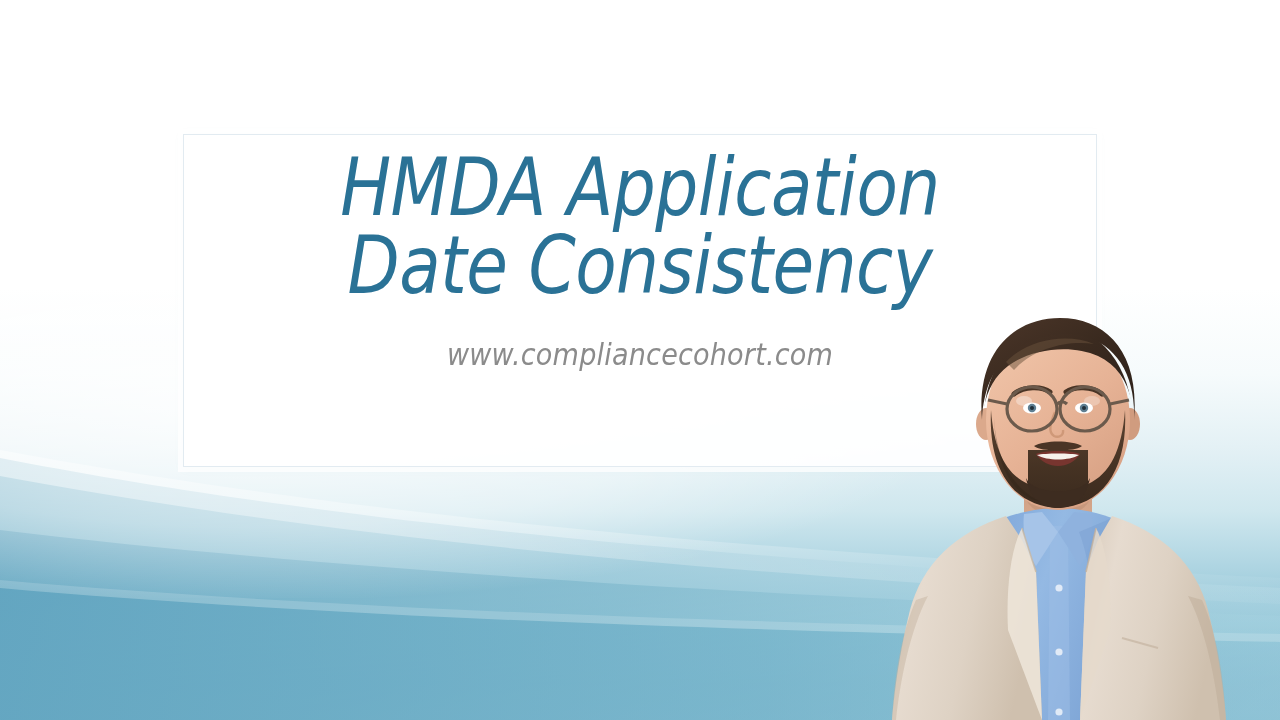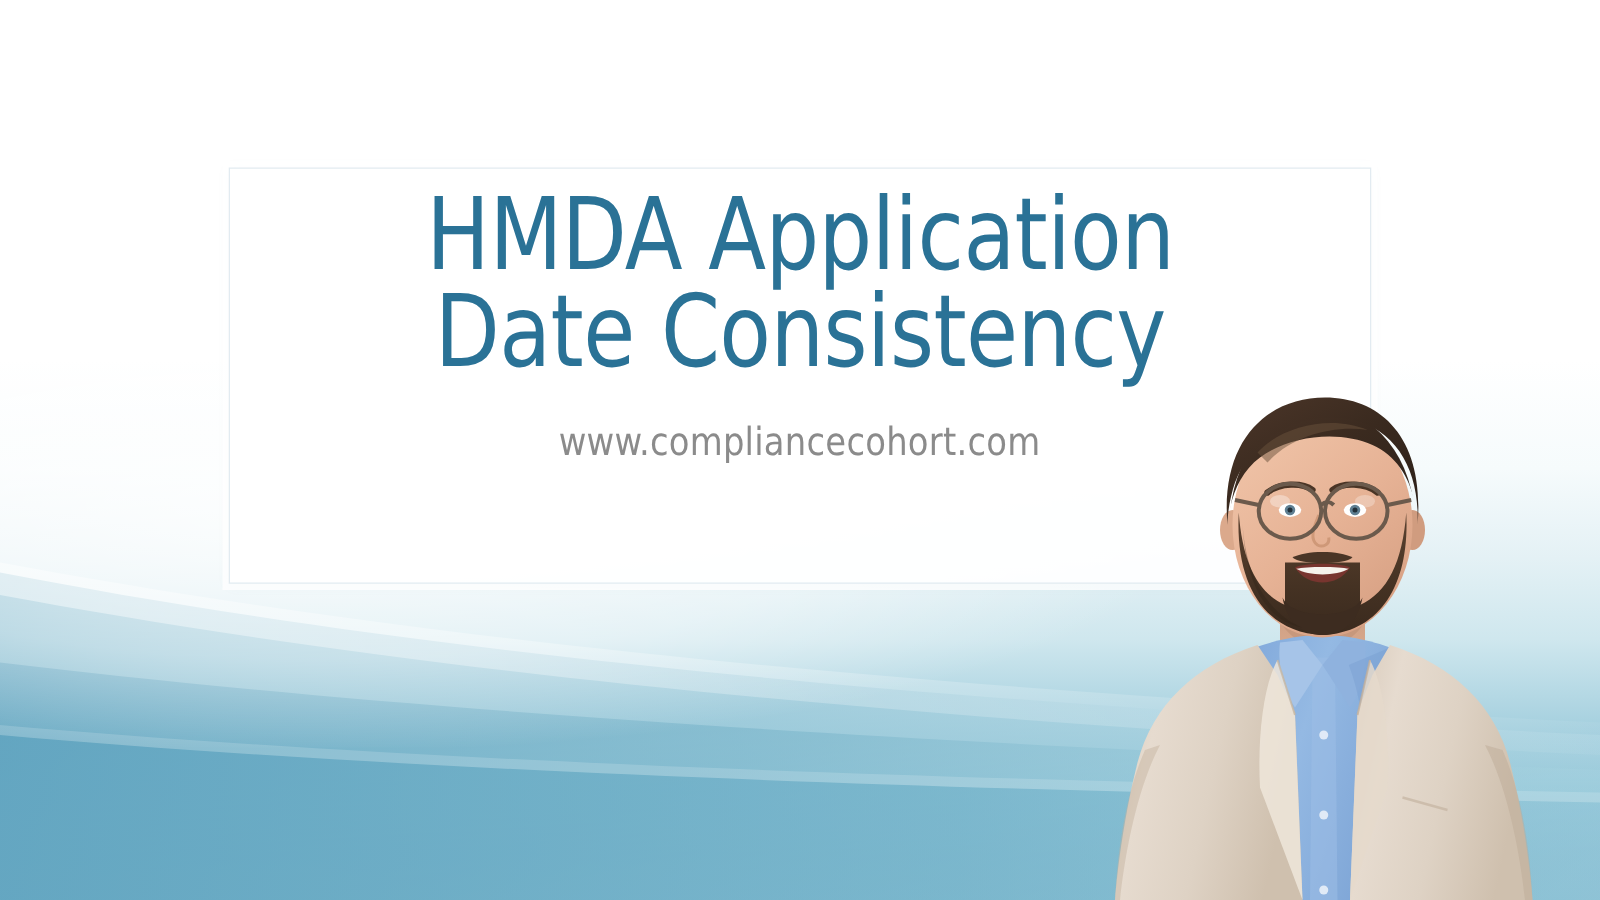--- a/index.html
+++ b/index.html
@@ -38,20 +38,21 @@
     pointer-events:none;
   }
 
   
   .card{
     position:absolute;left:183px;top:134px;width:914px;height:333px;
     background:rgba(255,255,255,.93);
     border:1px solid rgba(224,234,240,.95);
     box-shadow:0 0 0 5px rgba(255,255,255,.75), 0 1px 10px rgba(120,150,170,.07);
     box-sizing:border-box;
+    font-style:italic;
   }
   .card-inner{
     position:absolute;inset:0;
     display:flex;flex-direction:column;align-items:center;justify-content:flex-start;
     padding-top:14px;box-sizing:border-box;
   }
   .title{
     color:#2a7296;
     font-size:80px;
     line-height:0.98;

